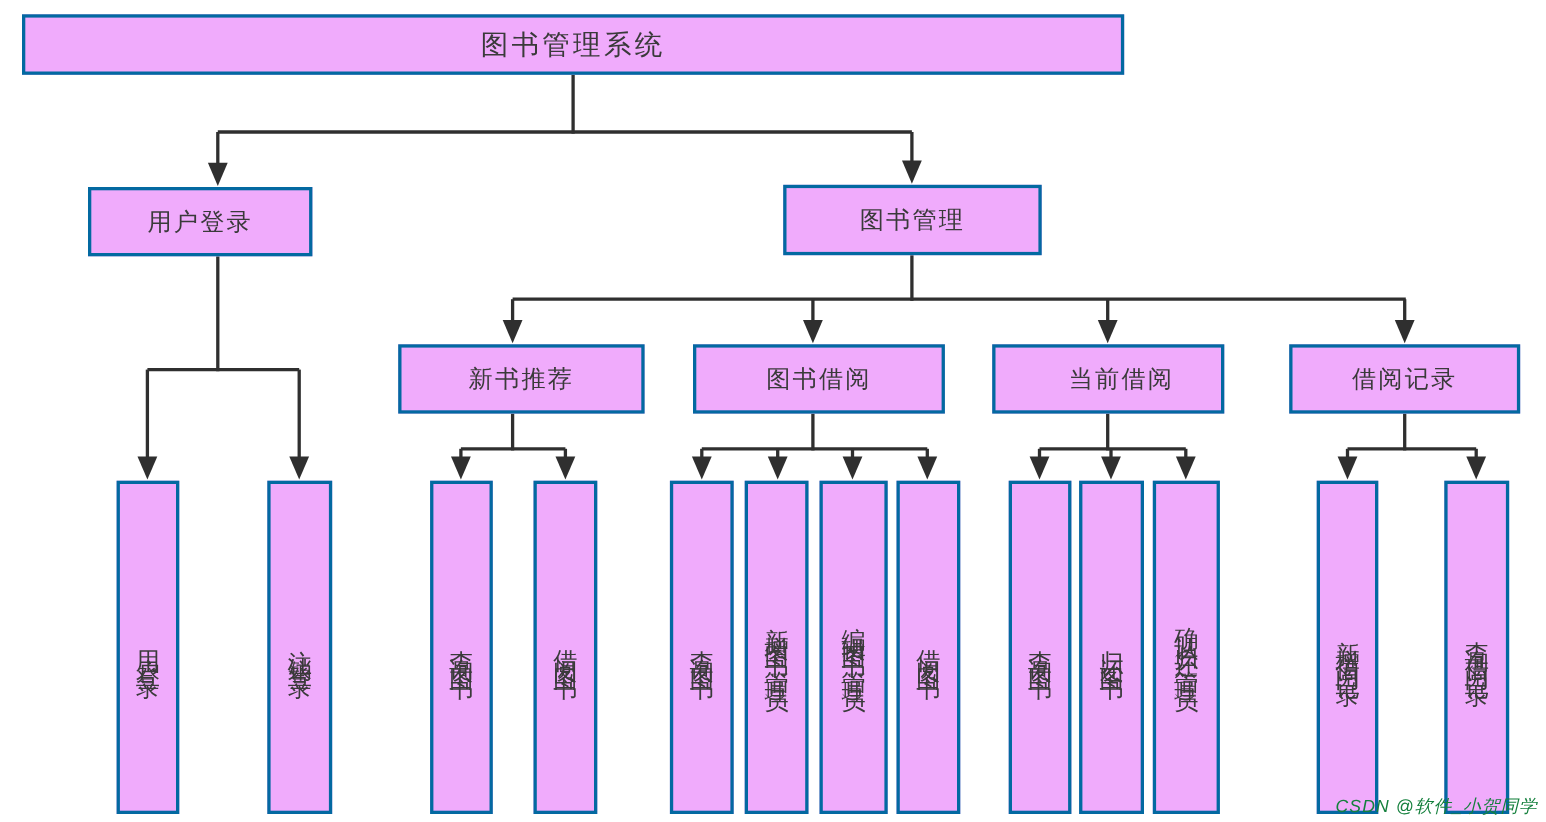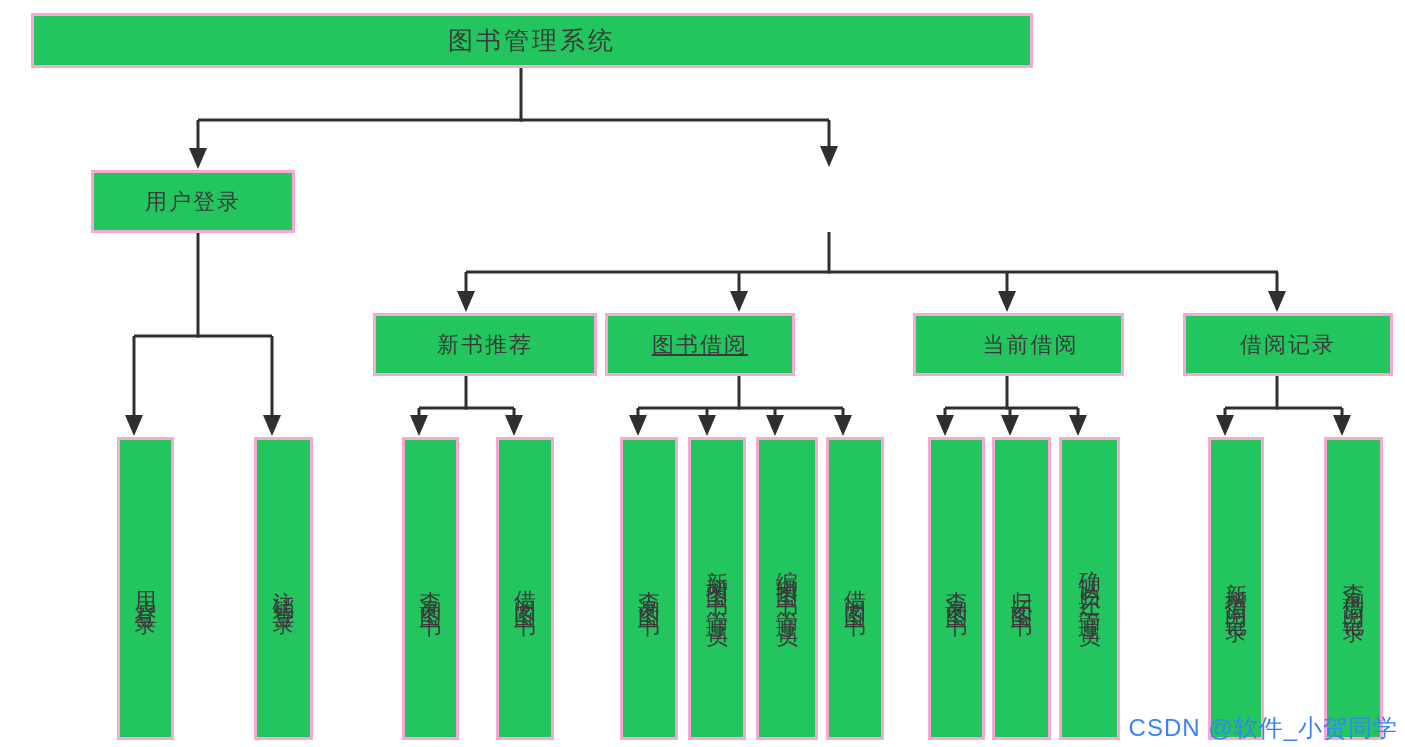--- a/index.html
+++ b/index.html
@@ -17,35 +17,34 @@
   }
   .connector-layer {
     position: absolute;
     left: 0;
     top: 0;
     z-index: 0;
   }
   .node {
     position: absolute;
     box-sizing: border-box;
-    border: 3px solid #f9a8d4;
-    background: #22c55e;
+    border: 3px solid #0369a1;
+    background: #f0abfc;
     display: flex;
     align-items: center;
     justify-content: center;
     color: #3a3a3a;
     z-index: 1;
-    margin-left: 11px;
   }
   .hnode { font-size: 22px; letter-spacing: 2px; }
   .n-root { left: 20px;  top: 13px;  width: 1002px; height: 55px; font-size: 25px; letter-spacing: 3px; }
   .n-l2-user { left: 80px;  top: 170px; width: 204px; height: 63px; }
   .n-l2-book { left: 712px; top: 168px; width: 235px; height: 64px; }
   .n-l3-nb { left: 362px;  top: 313px; width: 224px; height: 63px; }
-  .n-l3-bb { left: 594px;  top: 313px; width: 190px; height: 63px; text-decoration: underline; }
+  .n-l3-bb { left: 630px;  top: 313px; width: 229px; height: 63px; }
   .n-l3-cb { left: 902px;  top: 313px; width: 211px; height: 63px; padding-left: 24px; }
   .n-l3-br { left: 1172px; top: 313px; width: 210px; height: 63px; }
   .n-leaf { top: 437px; height: 303px; }
   .vtext {
     writing-mode: vertical-rl;
     font-size: 22px;
     letter-spacing: 8px;
     line-height: 1;
     color: #3a3a3a;
     white-space: nowrap;
@@ -60,25 +59,26 @@
   .n-lf-bb-borrow   { left: 815px;  width: 58px; }
   .n-lf-cb-query    { left: 917px;  width: 57px; }
   .n-lf-cb-return   { left: 981px;  width: 59px; }
   .n-lf-cb-confirm  { left: 1048px; width: 61px; }
   .n-lf-br-add      { left: 1197px; width: 56px; }
   .n-lf-br-query    { left: 1313px; width: 59px; }
   .watermark {
     position: absolute;
     right: 7px;
     bottom: 3px;
-    font-size: 24px;
-    color: #3b82f6;
+    font-size: 16px;
+    color: #15803d;
     letter-spacing: 1px;
     z-index: 2;
     white-space: nowrap;
+    font-style: italic;
   }
 </style>
 </head>
 <body>
 
 <div class="canvas">
 
   <svg class="connector-layer" width="1405" height="747" viewBox="0 0 1405 747" aria-hidden="true">
     <g stroke="#2f2f2f" stroke-width="3" fill="none">
 
@@ -141,20 +141,21 @@
       <polygon points="1001,415 1019,415 1010,436"></polygon>
       <polygon points="1069,415 1087,415 1078,436"></polygon>
       <polygon points="1216,415 1234,415 1225,436"></polygon>
       <polygon points="1333,415 1351,415 1342,436"></polygon>
     </g>
   </svg>
 
   <div class="node hnode n-root">图书管理系统</div>
 
   <div class="node hnode n-l2-user">用户登录</div>
+  <div class="node hnode n-l2-book">图书管理</div>
 
   <div class="node hnode n-l3-nb">新书推荐</div>
   <div class="node hnode n-l3-bb">图书借阅</div>
   <div class="node hnode n-l3-cb">当前借阅</div>
   <div class="node hnode n-l3-br">借阅记录</div>
 
   <div class="node n-leaf n-lf-user-login">
     <span class="vtext">用户登录</span>
   </div>
   <div class="node n-leaf n-lf-user-logout">

